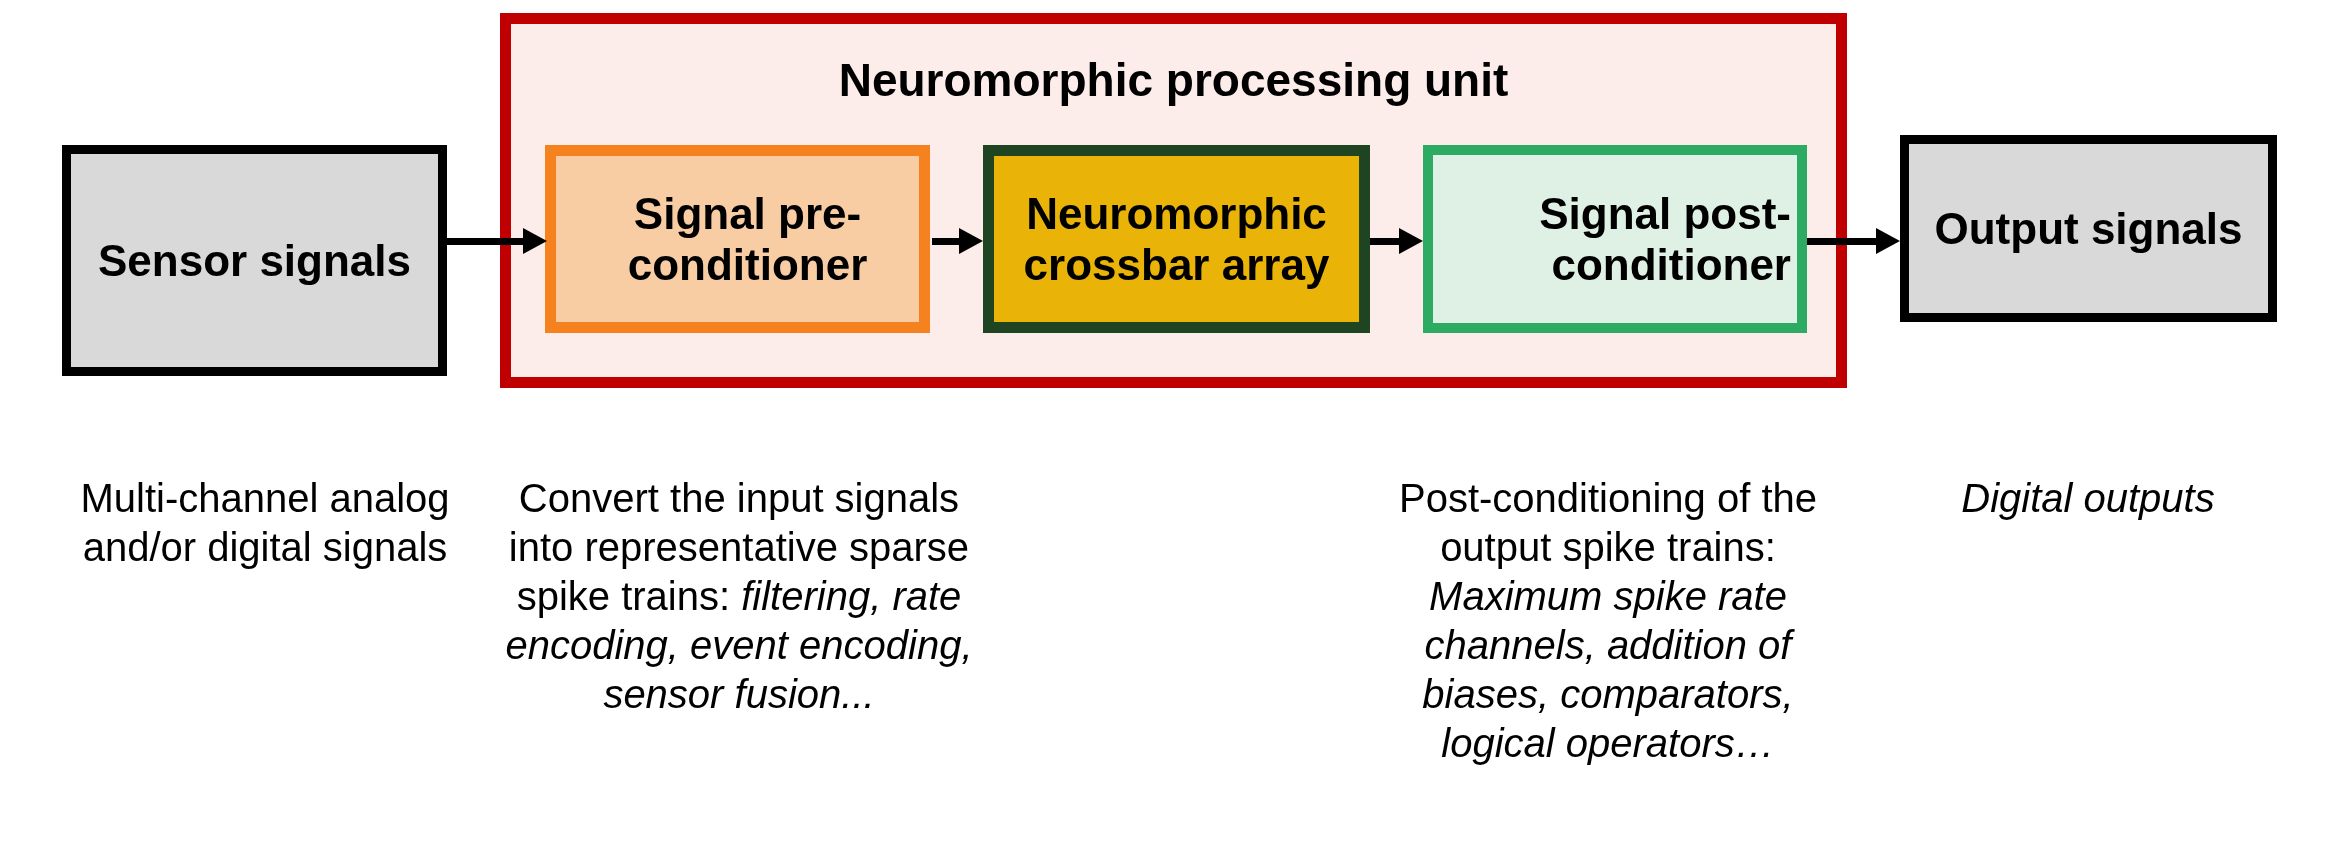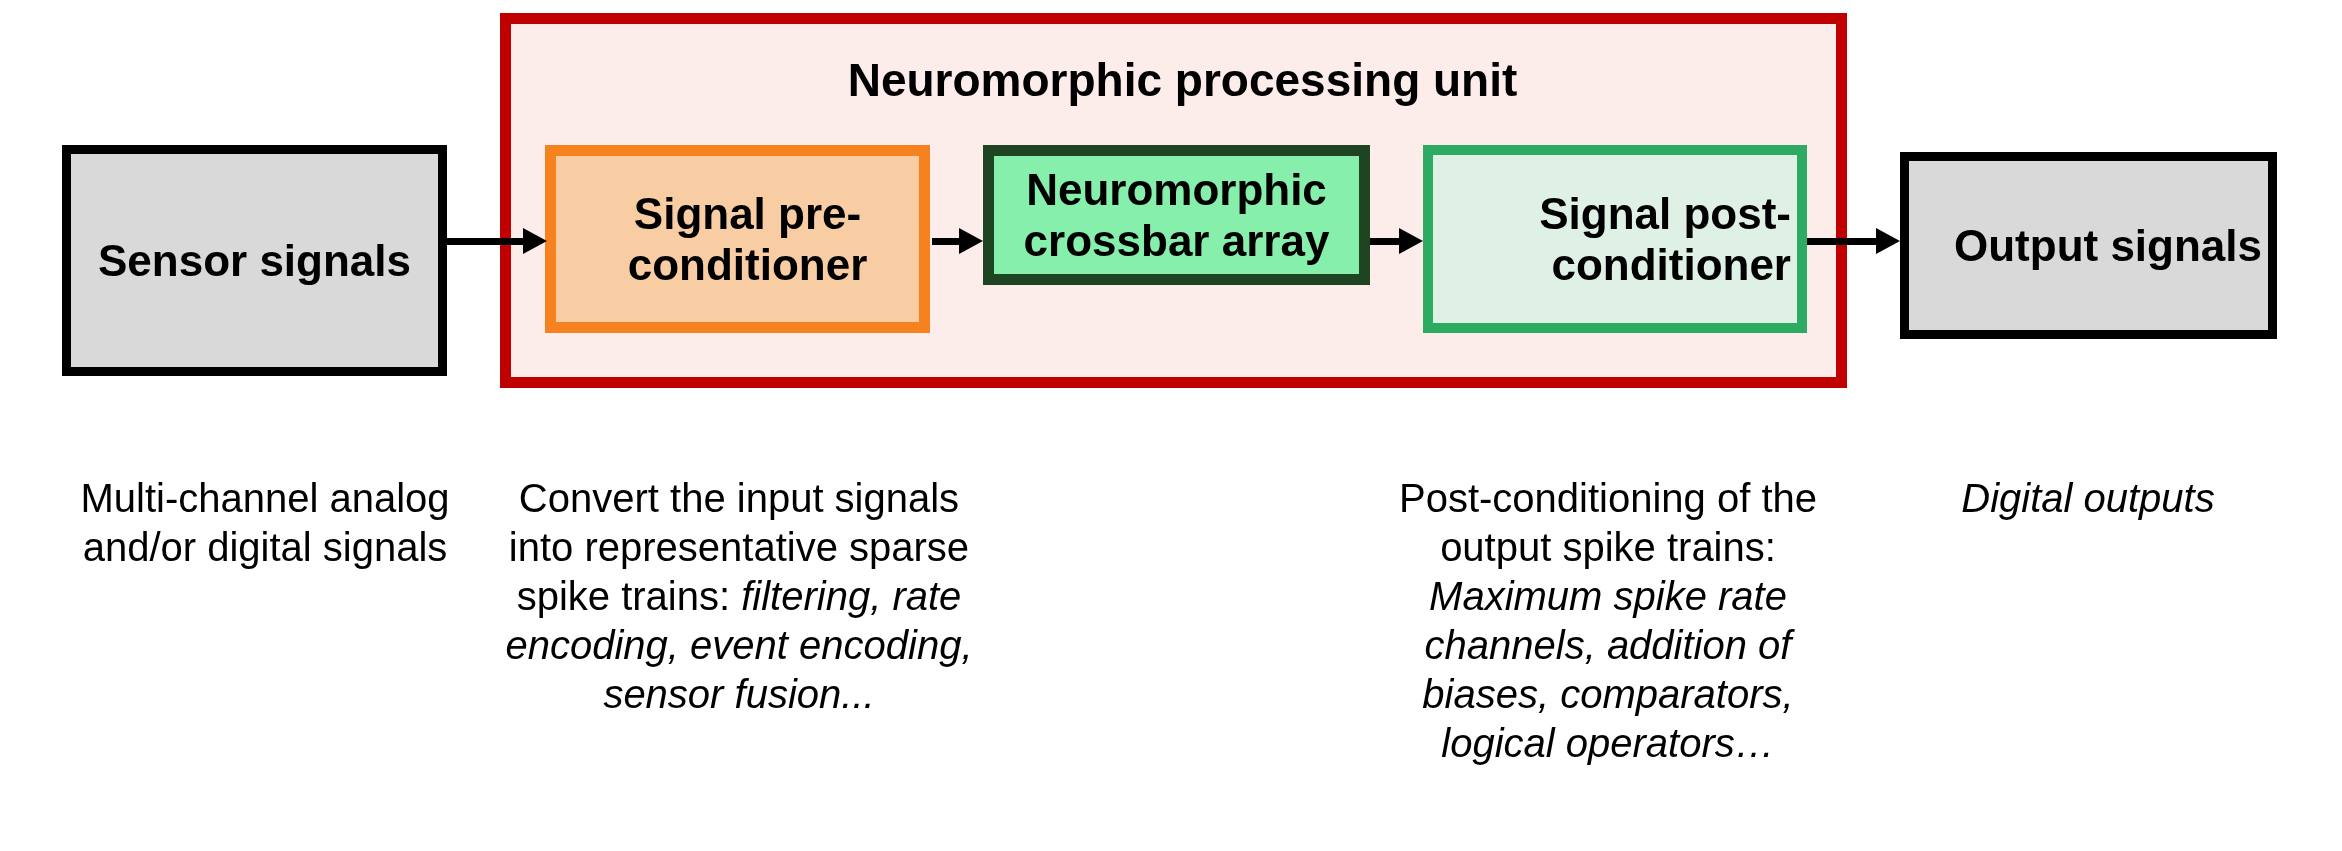--- a/index.html
+++ b/index.html
@@ -14,31 +14,31 @@
   
   .node{
     position:absolute;
     display:flex;align-items:center;justify-content:center;
     text-align:center;
     font-weight:700;
     font-size:44px;line-height:51px;
     box-sizing:border-box;
   }
   .node-sensor{left:62px;top:145px;width:385px;height:231px;background:#D9D9D9;border:9px solid #000;}
-  .node-output{left:1900px;top:152px;width:377px;height:187px;background:#D9D9D9;border:9px solid #000;justify-content:flex-end;}
+  .node-output{left:1900px;top:135px;width:377px;height:187px;background:#D9D9D9;border:9px solid #000;}
   .npu{
     position:absolute;left:500px;top:13px;width:1347px;height:375px;
     background:#FCEDEB;border:11px solid #C00000;box-sizing:border-box;
   }
   .npu-title{
     position:absolute;left:500px;top:52px;width:1347px;
-    text-align:center;font-weight:700;font-size:46px;line-height:56px;margin-left:9px;
+    text-align:center;font-weight:700;font-size:46px;line-height:56px;
   }
   .node-pre{left:545px;top:145px;width:385px;height:188px;background:#F9CDA4;border:11px solid #F5821F;padding-left:20px;}
-  .node-crossbar{left:983px;top:145px;width:387px;height:140px;background:#86efac;border:11px solid #1E4422;}
+  .node-crossbar{left:983px;top:145px;width:387px;height:188px;background:#eab308;border:11px solid #1E4422;}
   .node-post{left:1423px;top:145px;width:384px;height:188px;background:#DFF1E5;border:10px solid #2DAB62;text-align:right;}
   .node-label{padding:0 6px;}
   
   .arrow{position:absolute;top:228px;height:26px;}
   .arrow .shaft{position:absolute;left:0;top:10px;height:7px;background:#000;}
   .arrow .head{
     position:absolute;right:0;top:0;width:0;height:0;
     border-top:13px solid transparent;border-bottom:13px solid transparent;
     border-left:24px solid #000;
   }

